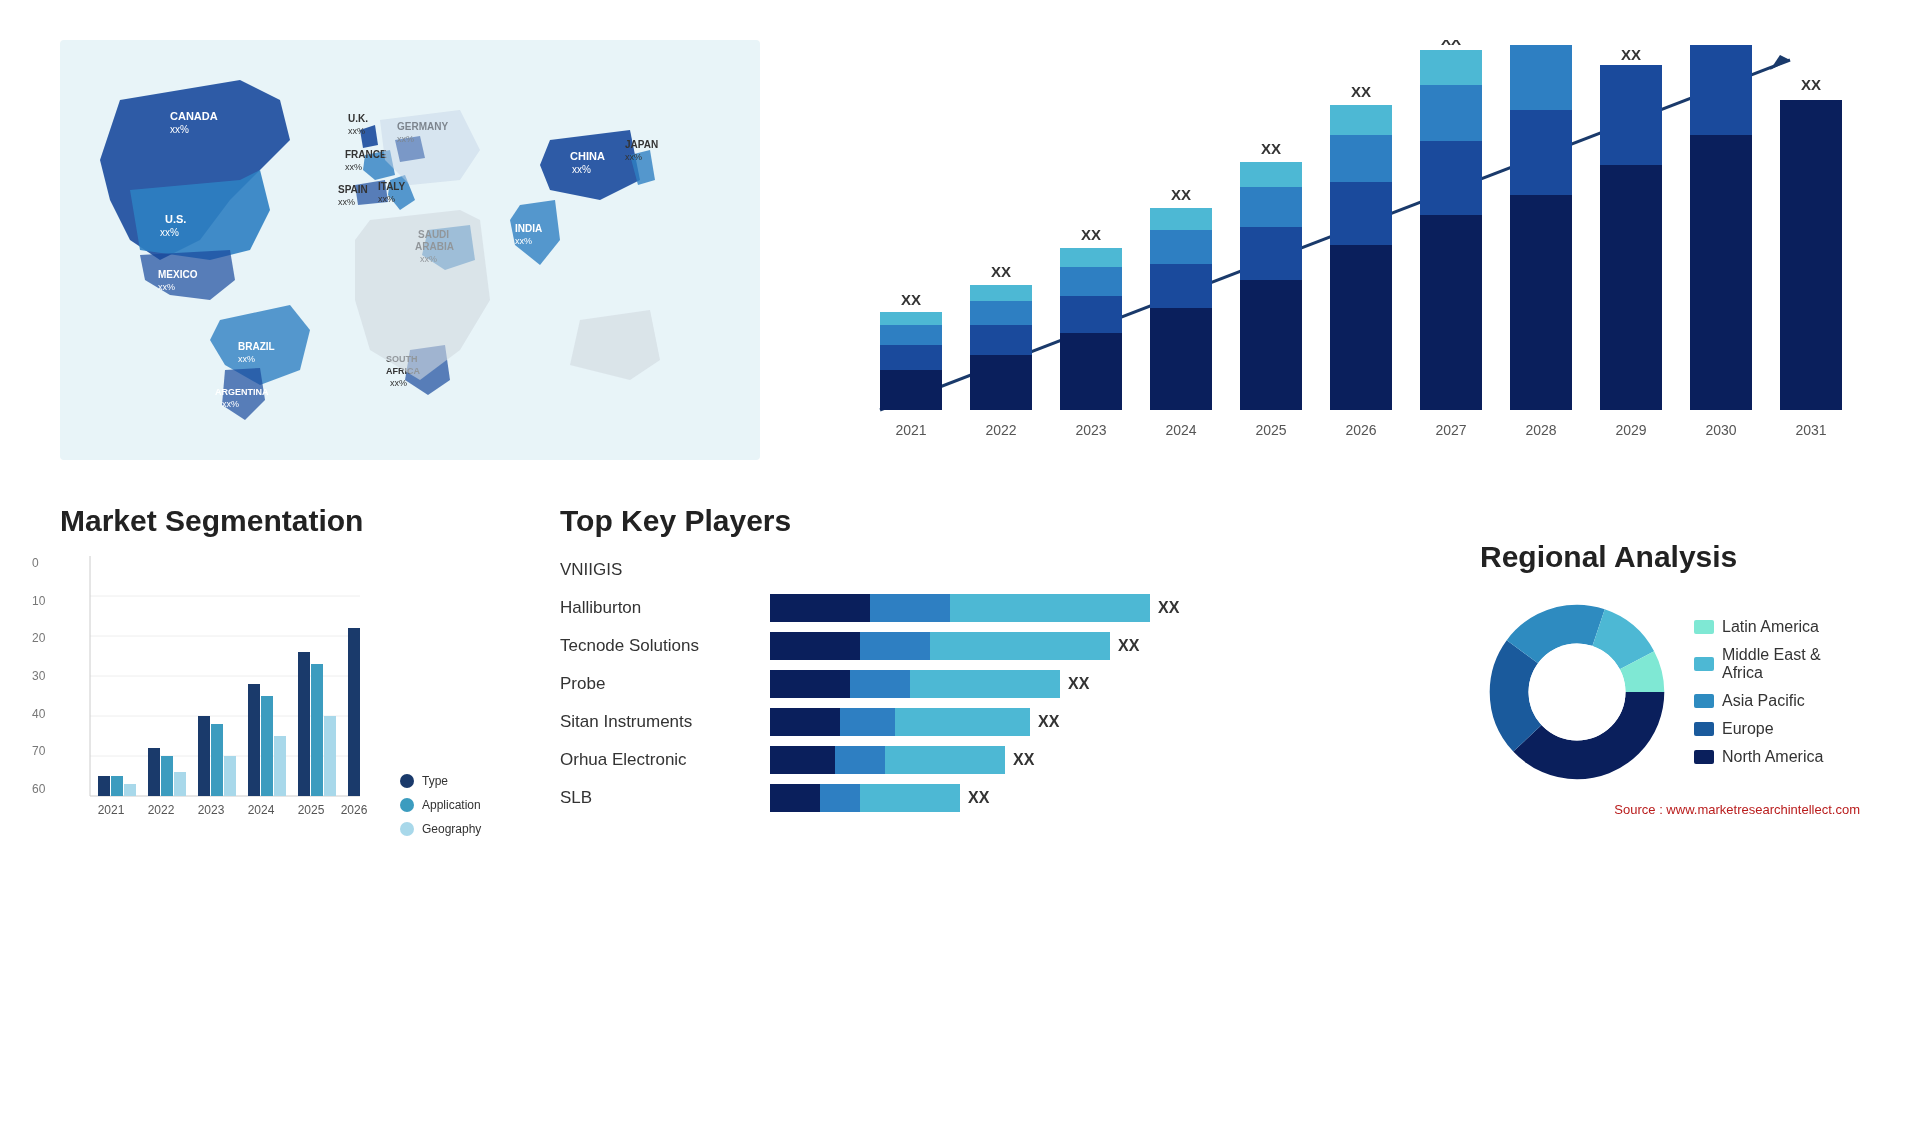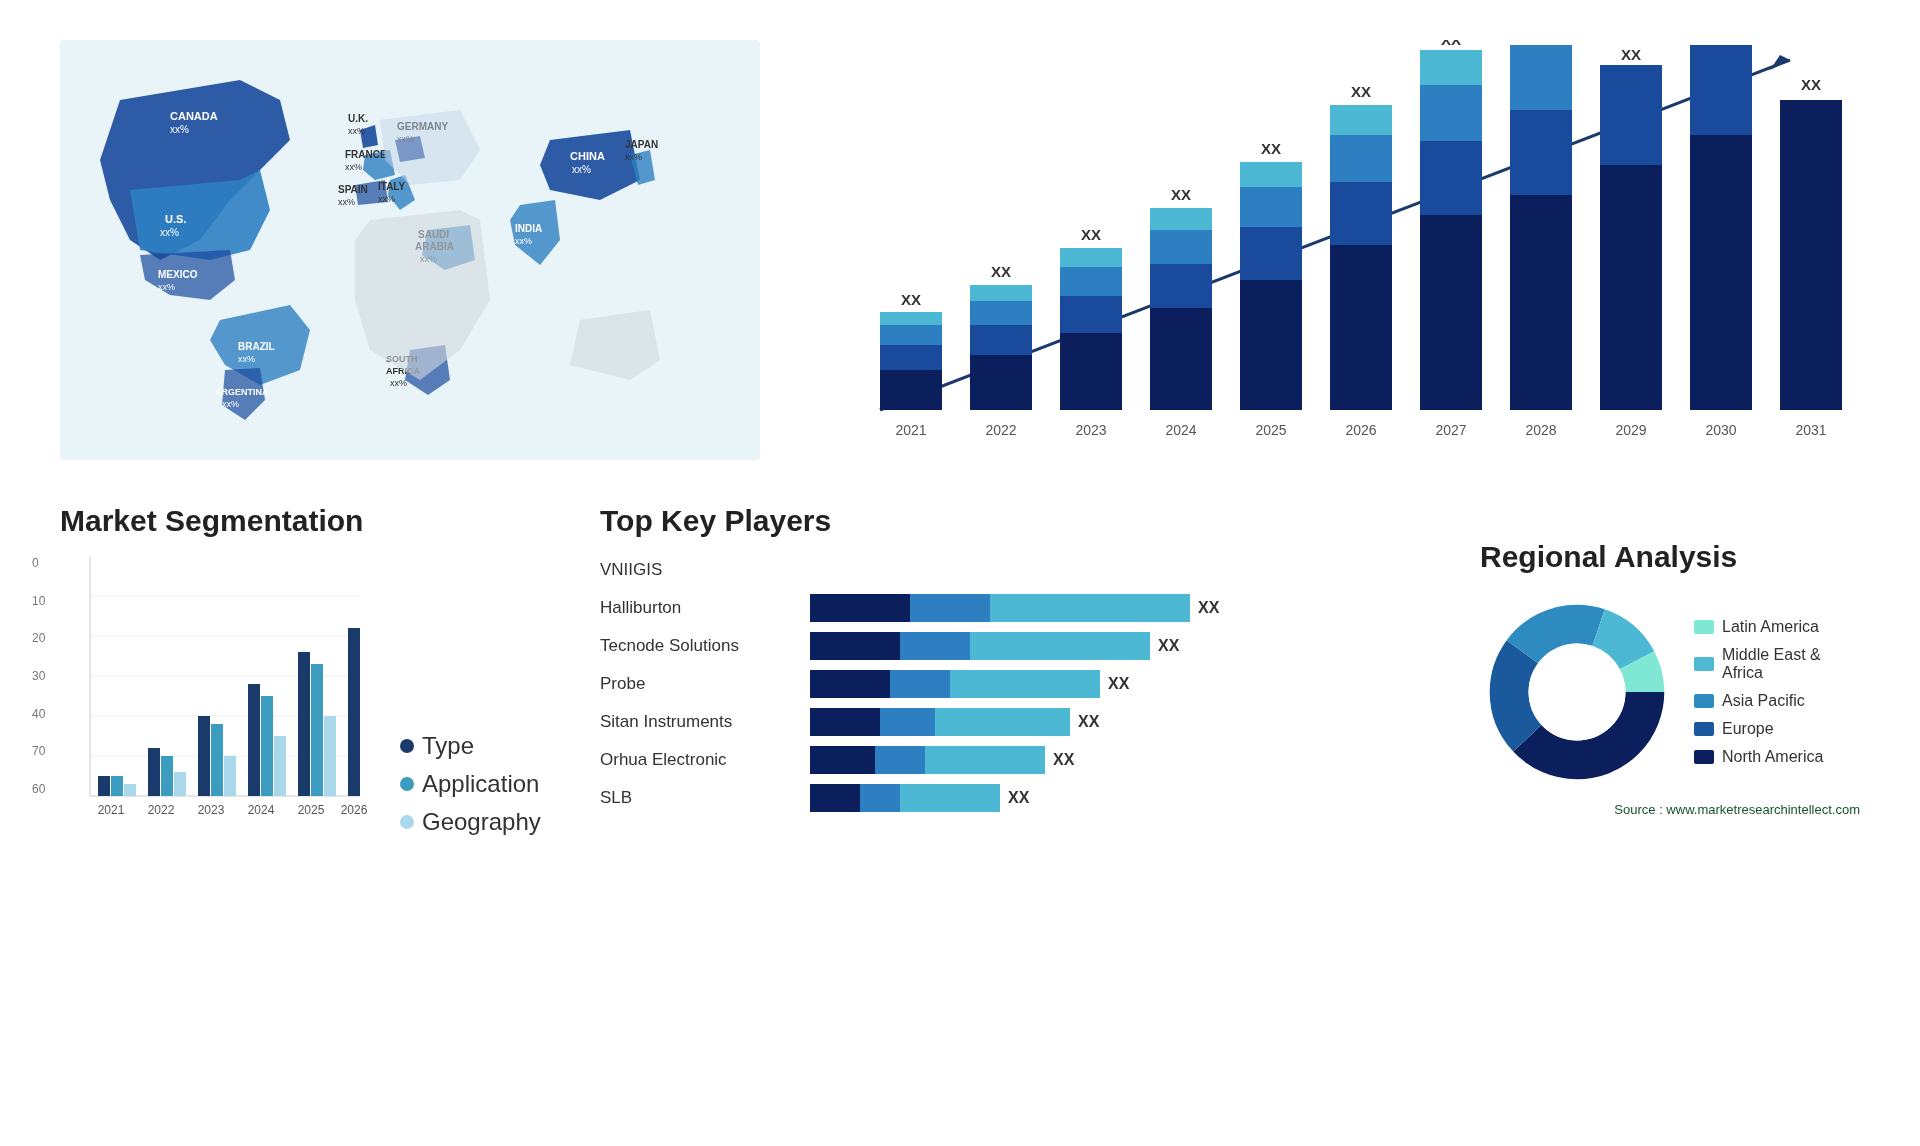--- a/index.html
+++ b/index.html
@@ -71,21 +71,20 @@
     
     .growth-chart {
       flex: 1;
       height: 420px;
       position: relative;
       padding-left: 20px;
     }
     
     .bottom-section {
       display: flex;
-      gap: 40px;
       align-items: flex-start;
     }
     
     .segmentation {
       width: 500px;
       flex-shrink: 0;
     }
     .section-title {
       font-size: 30px;
       font-weight: 700;
@@ -116,21 +115,21 @@
     .seg-legend {
       display: flex;
       flex-direction: column;
       gap: 10px;
       padding-top: 10px;
     }
     .legend-item {
       display: flex;
       align-items: center;
       gap: 8px;
-      font-size: 24px;
+      font-size: 12px;
       color: #333;
     }
     .legend-dot {
       width: 14px;
       height: 14px;
       border-radius: 50%;
       flex-shrink: 0;
     }
     
     .key-players {
@@ -195,21 +194,21 @@
       color: #333;
     }
     .donut-legend-color {
       width: 20px;
       height: 14px;
       border-radius: 2px;
       flex-shrink: 0;
     }
     .source-text {
       font-size: 13px;
-      color: #14532d;
+      color: #b91c1c;
       text-align: right;
       margin-top: 10px;
     }
   </style>
 </head>
 <body>
 
 <div class="page">
 
 

